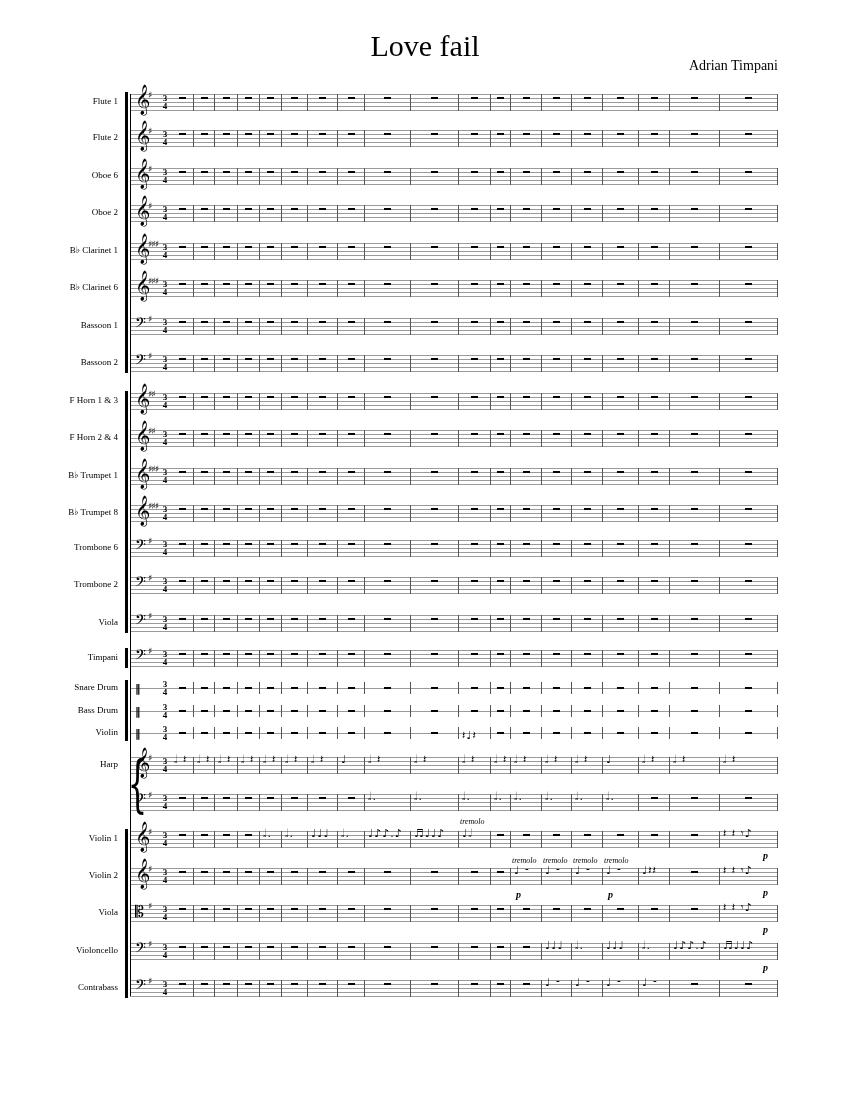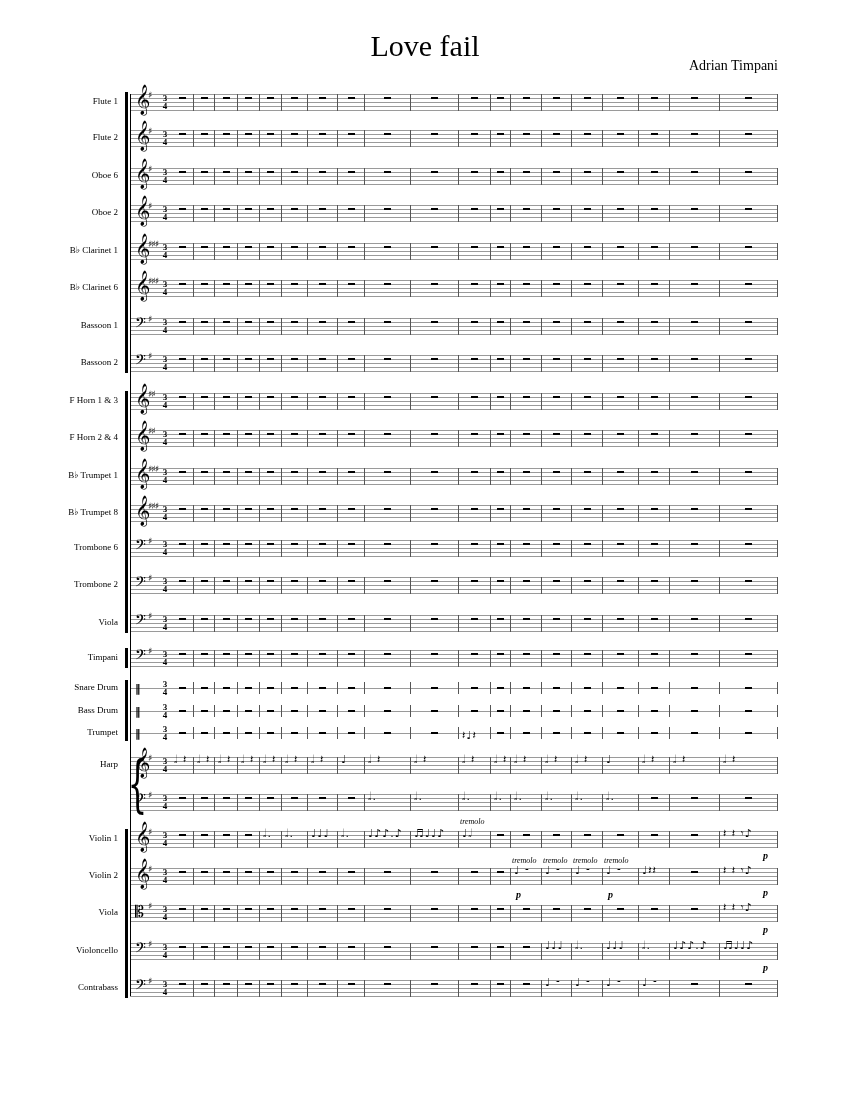--- a/index.html
+++ b/index.html
@@ -863,21 +863,21 @@
     <div class="rest" style="left: 431px; top: 710px;"></div>
     <div class="rest" style="left: 471px; top: 710px;"></div>
     <div class="rest" style="left: 497px; top: 710px;"></div>
     <div class="rest" style="left: 522.5px; top: 710px;"></div>
     <div class="rest" style="left: 553px; top: 710px;"></div>
     <div class="rest" style="left: 583.5px; top: 710px;"></div>
     <div class="rest" style="left: 617px; top: 710px;"></div>
     <div class="rest" style="left: 650.5px; top: 710px;"></div>
     <div class="rest" style="left: 691px; top: 710px;"></div>
     <div class="rest" style="left: 745px; top: 710px;"></div>
-    <div class="label" style="top: 727px;">Trumpet</div>
+    <div class="label" style="top: 727px;">Violin</div>
     <div class="staff-line" style="left: 130px; width: 647px; top: 733px;"></div>
     <div class="clef" style="left: 135px; font-size: 11px; top: 728px; font-weight: bold;">‖</div>
     <div class="timesig" style="left: 161px; top: 725px;">3<br>4</div>
     <div class="barline" style="left: 193px; top: 727px; height: 12px;"></div>
     <div class="barline" style="left: 214px; top: 727px; height: 12px;"></div>
     <div class="barline" style="left: 237px; top: 727px; height: 12px;"></div>
     <div class="barline" style="left: 259px; top: 727px; height: 12px;"></div>
     <div class="barline" style="left: 281px; top: 727px; height: 12px;"></div>
     <div class="barline" style="left: 307px; top: 727px; height: 12px;"></div>
     <div class="barline" style="left: 337px; top: 727px; height: 12px;"></div>

